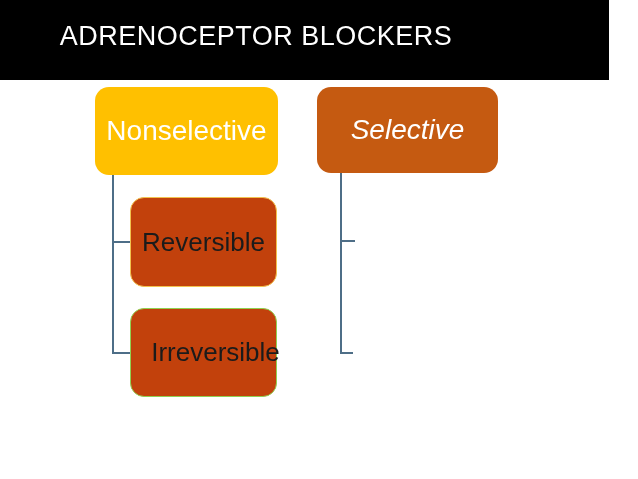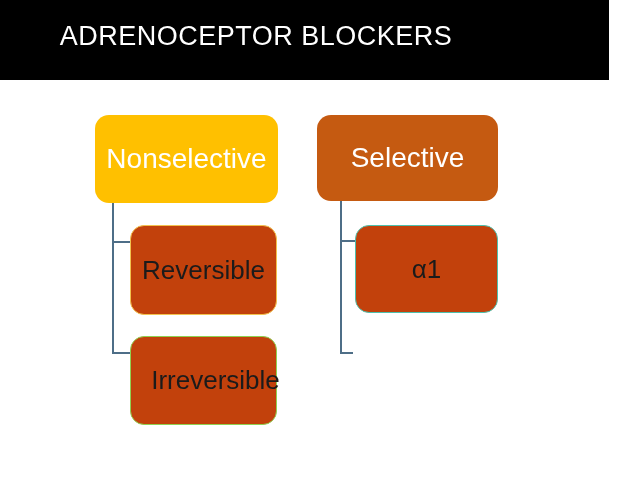--- a/index.html
+++ b/index.html
@@ -24,21 +24,20 @@
     letter-spacing:0.5px;
     white-space:nowrap;
   }
   .node {
     position:absolute;
     display:flex;
     align-items:center;
     justify-content:center;
     box-sizing:border-box;
     text-align:left;
-    margin-top:28px;
   }
   .node.parent {
     border-radius:14px;
     font-size:28px;
   }
   .node.child {
     background:#c2410c;
     border:1.5px solid #cccccc;
     border-radius:14px;
     font-size:26px;
@@ -68,22 +67,19 @@
   </div>
 
   <div class="node child" style="left: 130px; top: 197px; width: 147px; height: 90px; border-color: rgb(242, 194, 78);">
     <span>Reversible</span>
   </div>
 
   <div class="node child" style="left: 130px; top: 308px; width: 147px; height: 89px; border-color: rgb(144, 208, 81); padding-left: 24px;">
     <span>Irreversible</span>
   </div>
 
-  <div class="node parent" style="left: 317px; top: 87px; width: 181px; height: 86px; background-color: rgb(197, 90, 17); color: rgb(255, 255, 255);">
+  <div class="node parent" style="left: 317px; top: 87px; width: 181px; height: 86px; background-color: rgb(197, 90, 17); color: rgb(255, 255, 255); font-style: italic;">
     <span>Selective</span>
   </div>
 
-  <div class="node child" style="left: 355px; top: 197px; width: 143px; height: 88px; border-color: rgb(78, 192, 173);">
-    <span>α1</span>
-  </div>
 
 
 </div>
 
 </body></html>

